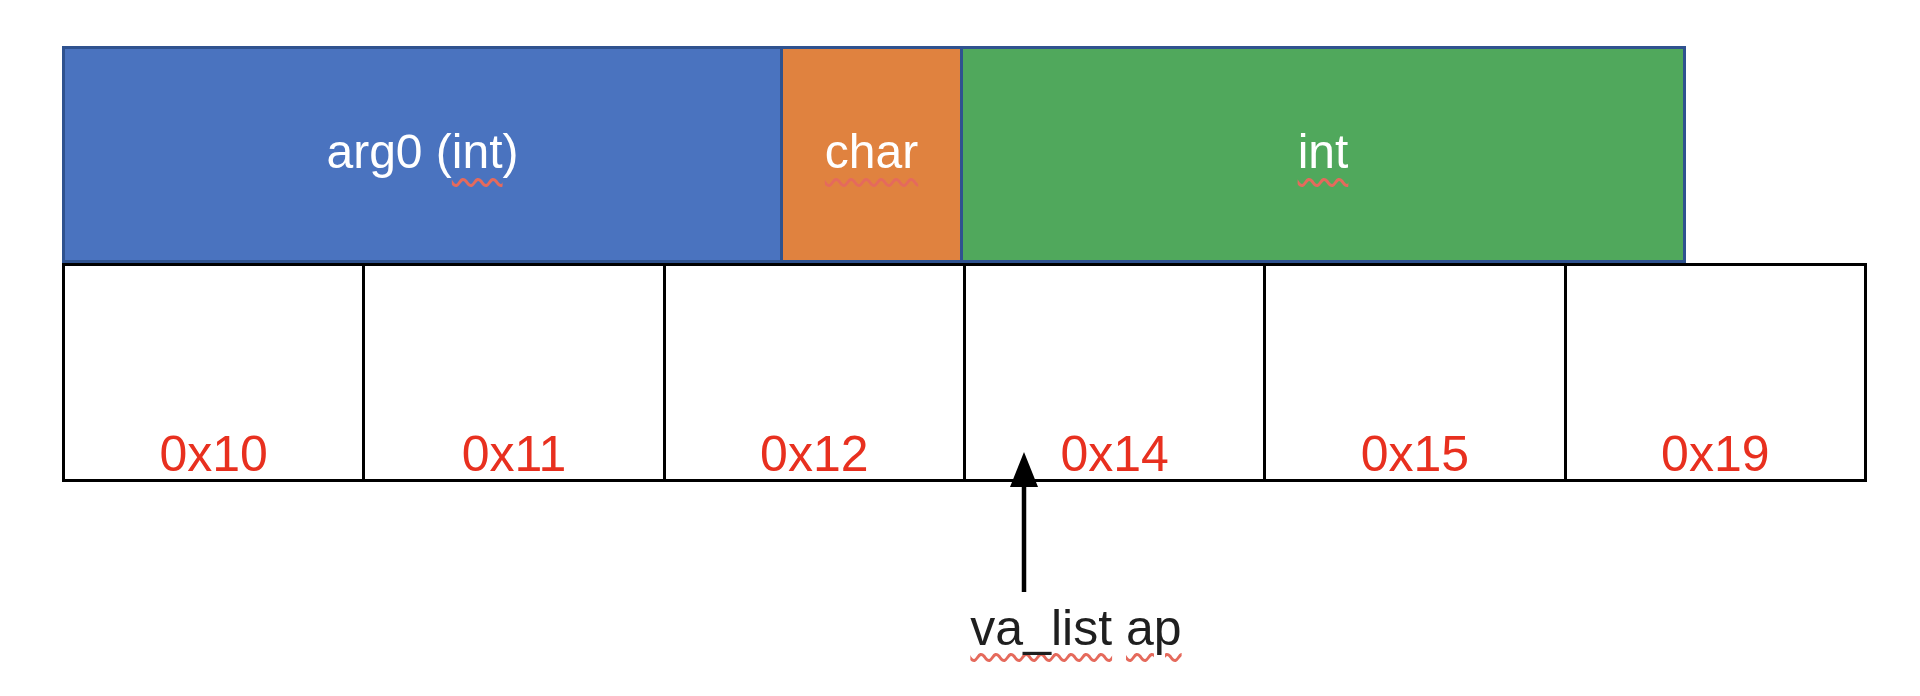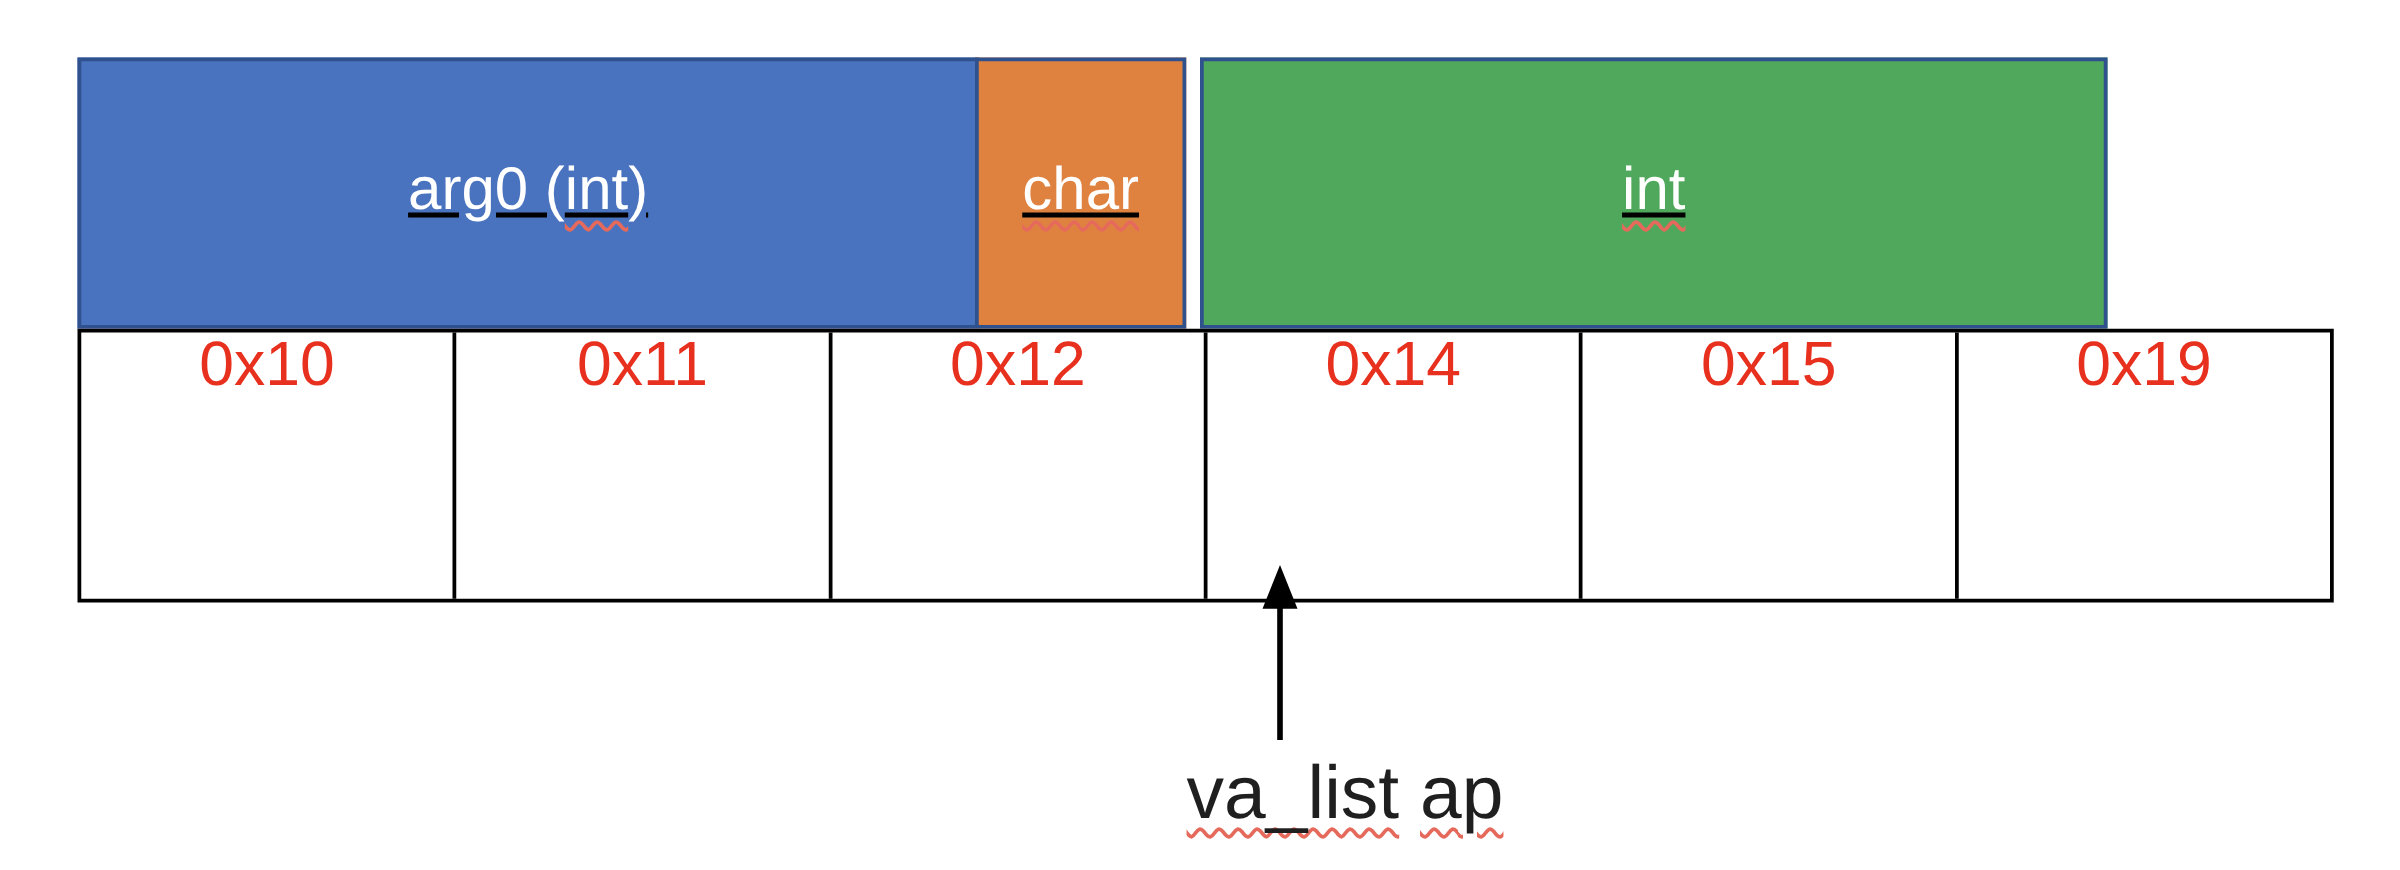--- a/index.html
+++ b/index.html
@@ -19,24 +19,23 @@
   
   .block {
     position: absolute;
     top: 46px;
     height: 217px;
     box-sizing: border-box;
     border: 3px solid var(--block-border, #2F528F);
     display: flex;
     align-items: center;
     justify-content: center;
-    text-decoration: underline;
   }
   .block-arg0  { left: 62px;  width: 721px; background: var(--block-blue,   #4A73BF); }
-  .block-char  { left: 780px; width: 169px; background: var(--block-orange, #E0823F); }
+  .block-char  { left: 780px; width: 183px; background: var(--block-orange, #E0823F); }
   .block-int   { left: 960px; width: 726px; background: var(--block-green,  #50A85C); }
 
   .block-label {
     color: #ffffff;
     font-size: 48px;
     line-height: 1;
     white-space: pre;
     padding-bottom: 6px;
   }
 
@@ -59,21 +58,21 @@
     box-sizing: border-box;
     border: 3px solid var(--cell-border, #000000);
     display: flex;
     background: #ffffff;
   }
   .cell {
     flex: 1 1 0;
     box-sizing: border-box;
     border-right: 3px solid var(--cell-border, #000000);
     display: flex;
-    align-items: flex-start;
+    align-items: flex-end;
     justify-content: center;
   }
   .cell:last-child { border-right: none; }
   .cell-label {
     color: var(--cell-text-red, #E8301F);
     font-size: 50px;
     line-height: 1;
   }
 
   
@@ -87,21 +86,21 @@
   }
 
   
   .annotation {
     position: absolute;
     left: 866px;
     top: 601px;
     width: 420px;
     text-align: center;
     color: var(--annotation-text, #1F1F1F);
-    font-size: 60px;
+    font-size: 50px;
     line-height: 1.1;
     white-space: pre;
   }
   .annotation .squiggle {
     text-underline-offset: 8px;
   }
 </style>
 </head>
 <body>
 

